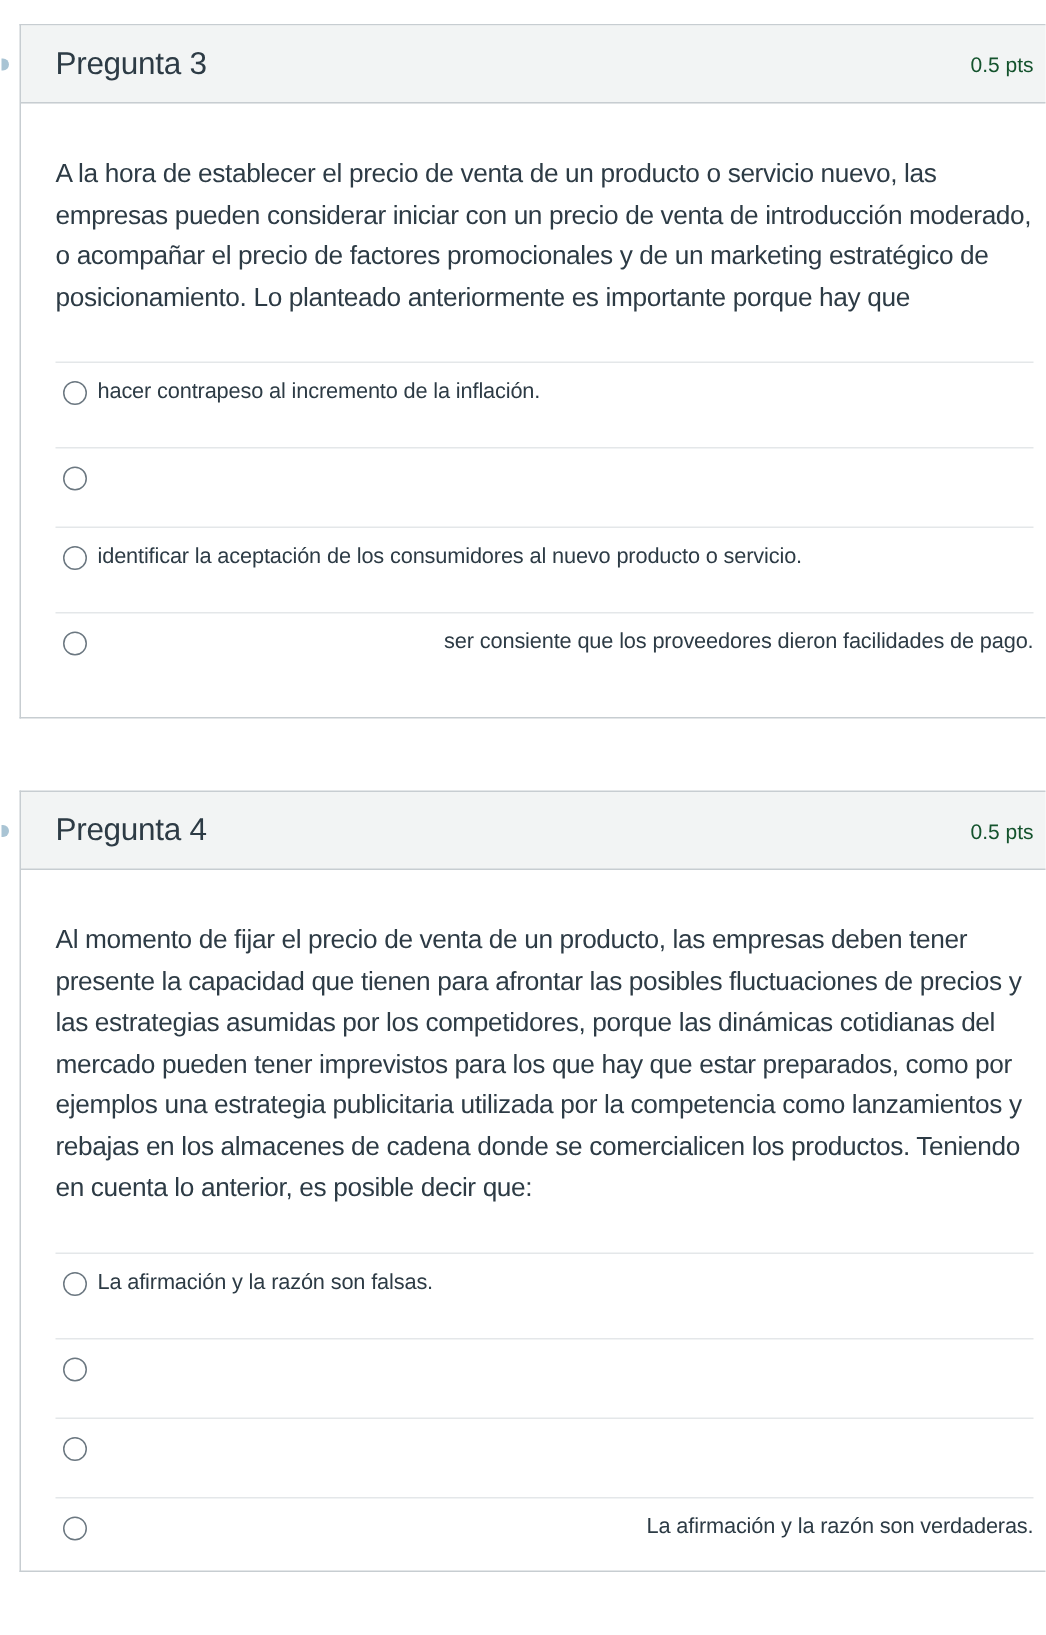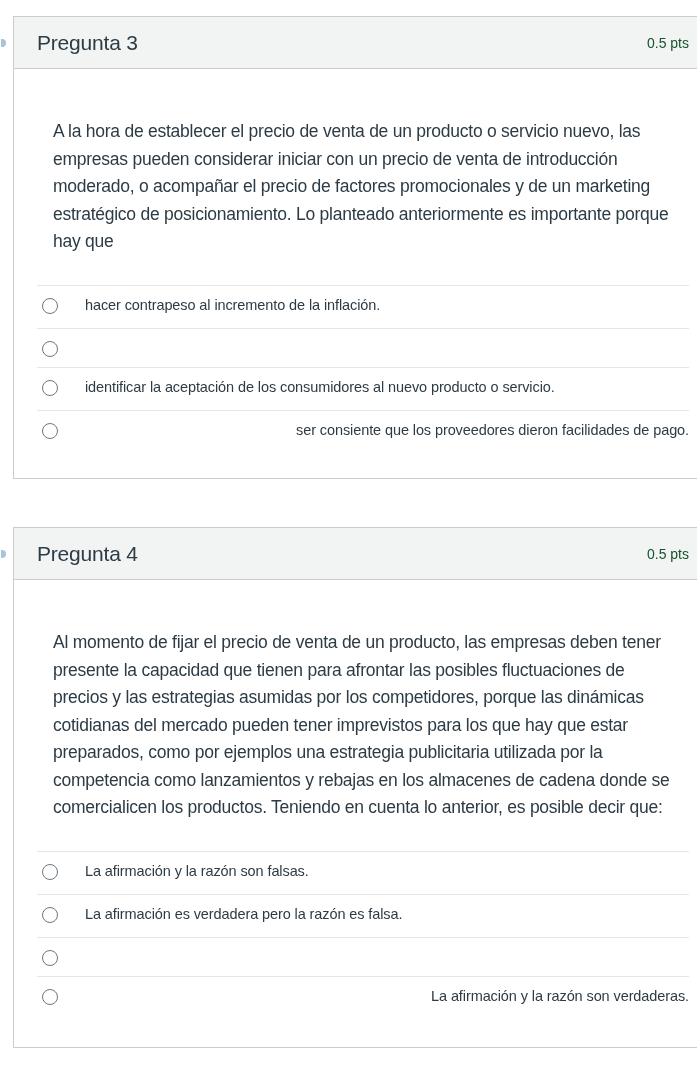--- a/index.html
+++ b/index.html
@@ -21,27 +21,27 @@
     }
     .q-header {
       height: 52px; background: #f2f4f4; border-bottom: 1px solid #c7cdd1;
       display: flex; align-items: center; justify-content: space-between;
       padding: 0 14px 0 23px; box-sizing: border-box;
     }
     .q-title { font-size: 21px; font-weight: normal; color: #2d3b45; margin: 0; letter-spacing: -0.2px; }
     .q-points { font-size: 14px; color: #14532d; margin-left: 20px; }
     .q-body { padding: 33px 14px 0 23px; }
     .q-text {
-      font-size: 17.5px; line-height: 27.5px; color: #2d3b45; margin: 16px;
+      font-size: 17.5px; line-height: 27.5px; color: #2d3b45; margin: 0;
       letter-spacing: -0.25px;
     }
     .answers { margin-top: 29px; border-top: 1px solid #e4e7e9; }
     .answer {
       display: flex; align-items: flex-start; border-bottom: 1px solid #e4e7e9;
-      padding: 10px 0 10px 5px; cursor: pointer; gap: 20px;
+      padding: 10px 0 24px 5px; cursor: pointer;
     }
     .answer:last-child { border-bottom: none; justify-content: space-between; }
     .radio {
       width: 16px; height: 16px; border: 1.5px solid #6b7780; border-radius: 50%;
       box-sizing: border-box; flex: 0 0 16px; margin-top: 2px; margin-right: 7px; background: #fff;
     }
     .answer-label { font-size: 14.5px; line-height: 26px; color: #2d3b45; margin-top: -4px; letter-spacing: -0.1px; }
   </style>
 </head>
 <body>
@@ -82,21 +82,20 @@
   </div>
   <div class="q-body">
     <p class="q-text">Al momento de fijar el precio de venta de un producto, las empresas deben tener presente la capacidad que tienen para afrontar las posibles fluctuaciones de precios y las estrategias asumidas por los competidores, porque las dinámicas cotidianas del mercado pueden tener imprevistos para los que hay que estar preparados, como por ejemplos una estrategia publicitaria utilizada por la competencia como lanzamientos y rebajas en los almacenes de cadena donde se comercialicen los productos. Teniendo en cuenta lo anterior, es posible decir que:</p>
     <div class="answers">
       <label class="answer">
         <span class="radio"></span>
         <span class="answer-label">La afirmación y la razón son falsas.</span>
       </label>
       <label class="answer">
         <span class="radio"></span>
-        <span class="answer-label">La afirmación es verdadera pero la razón es falsa.</span>
       </label>
       <label class="answer">
         <span class="radio"></span>
       </label>
       <label class="answer">
         <span class="radio"></span>
         <span class="answer-label">La afirmación y la razón son verdaderas.</span>
       </label>
     </div>
   </div>

